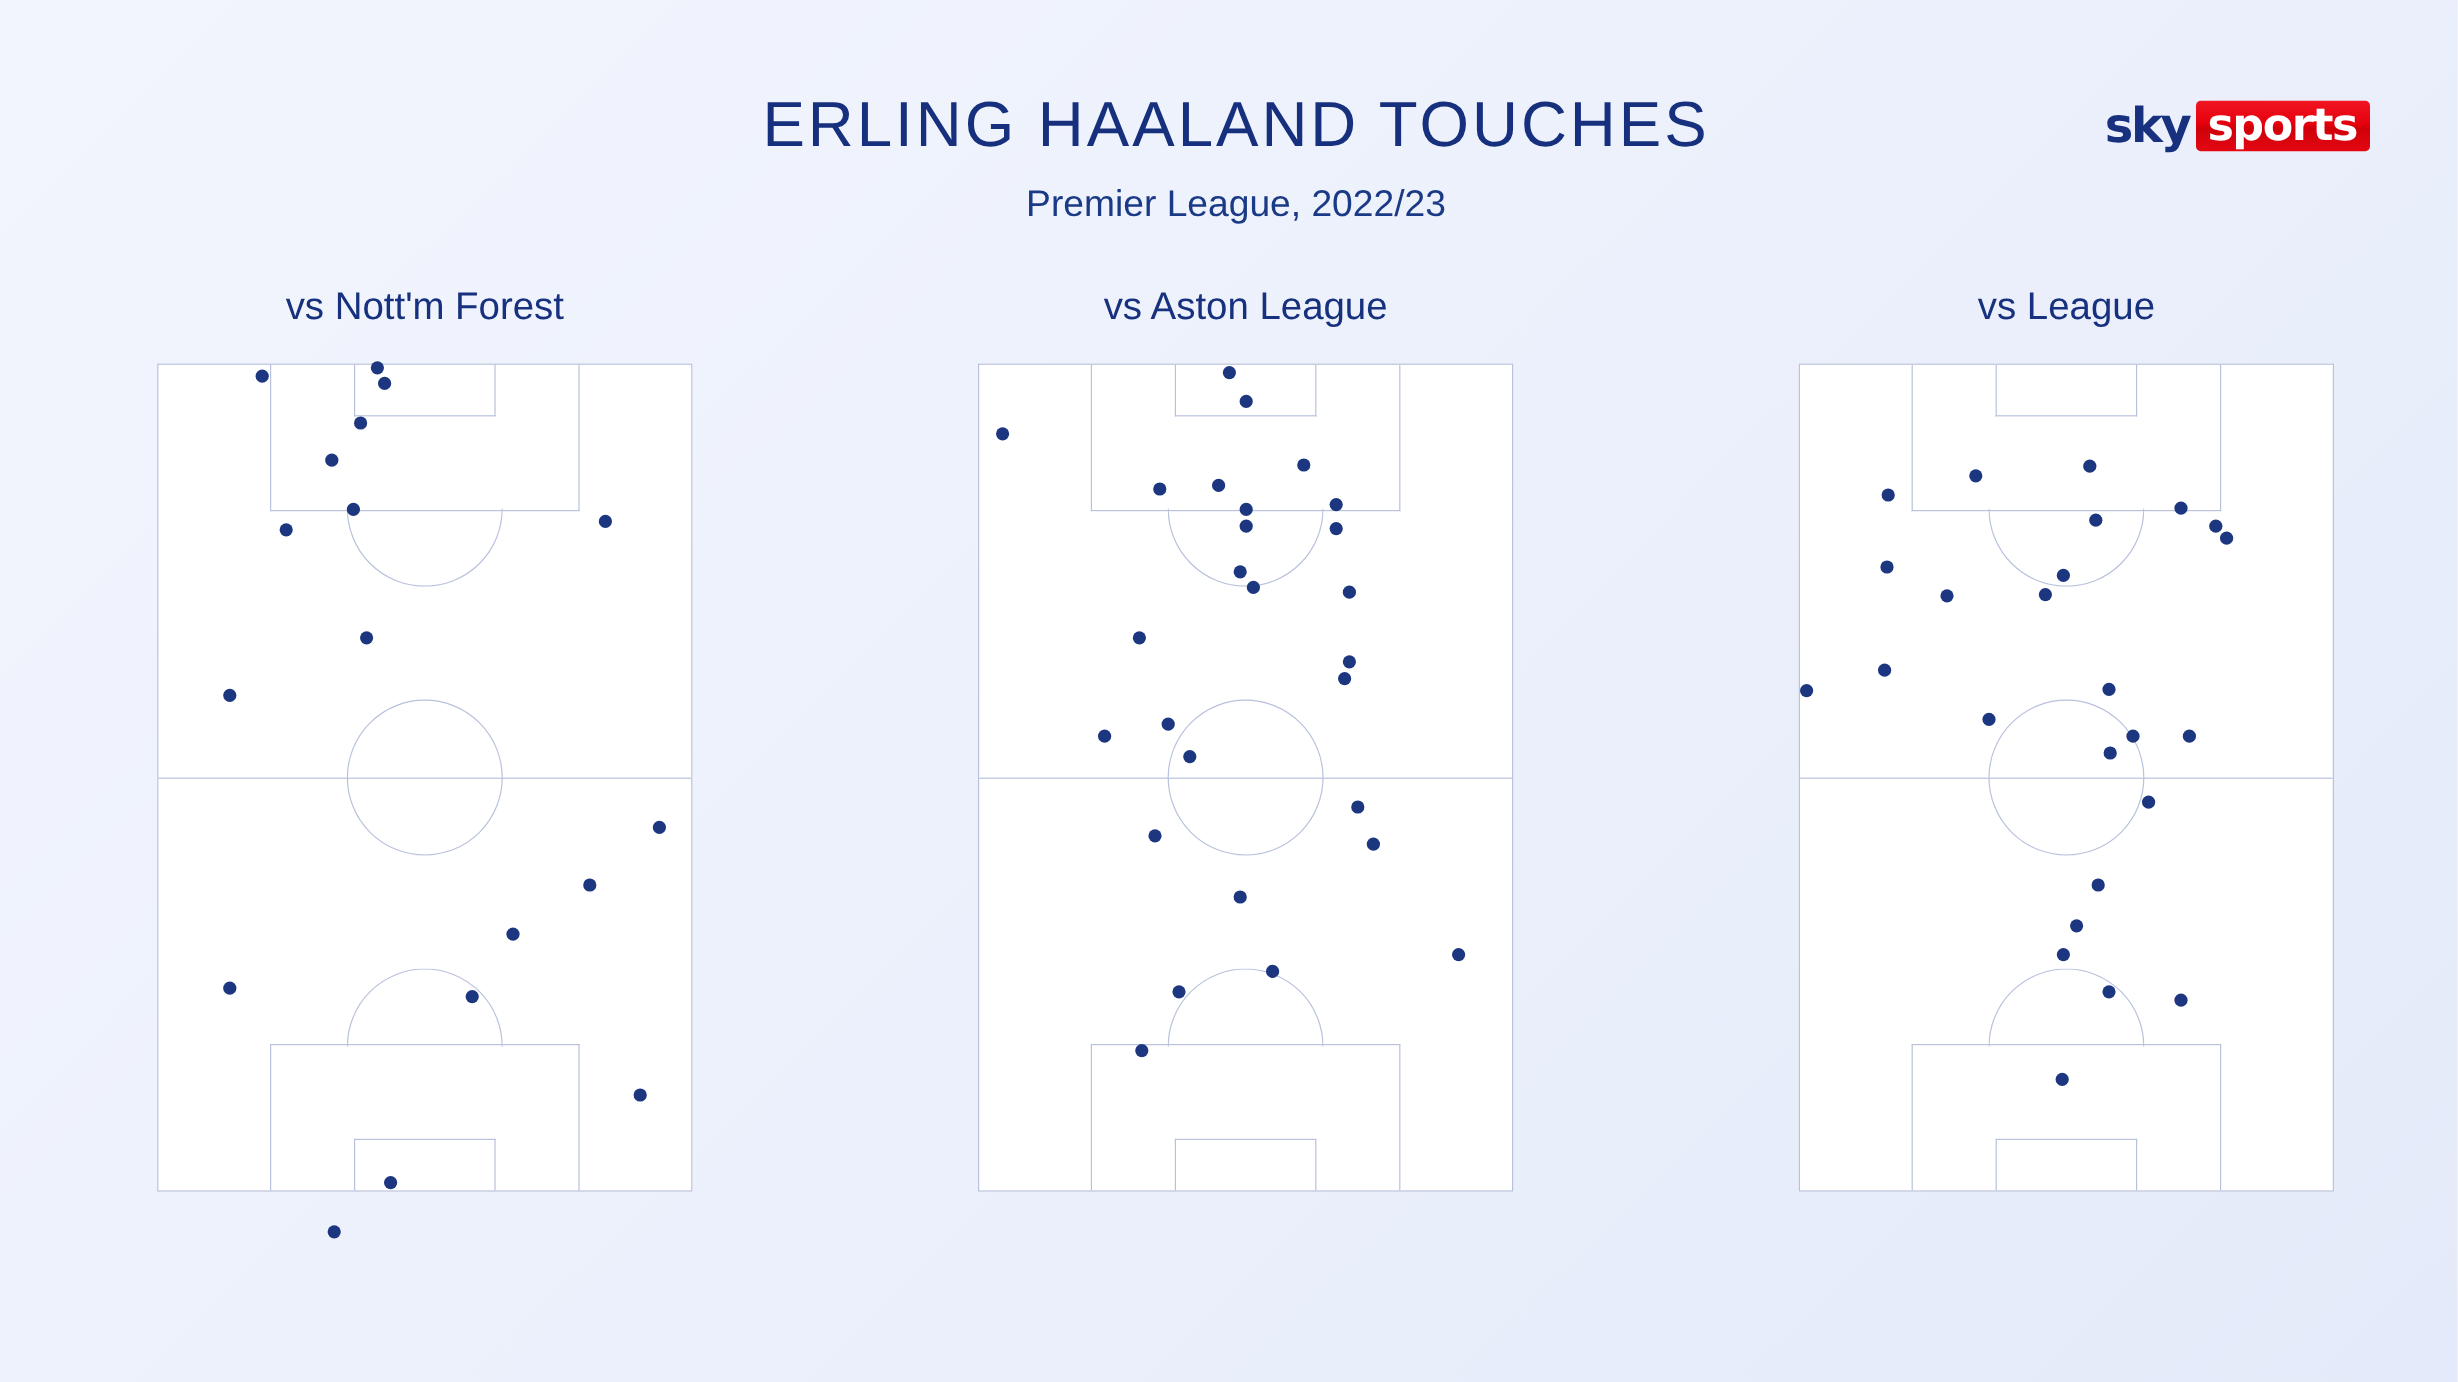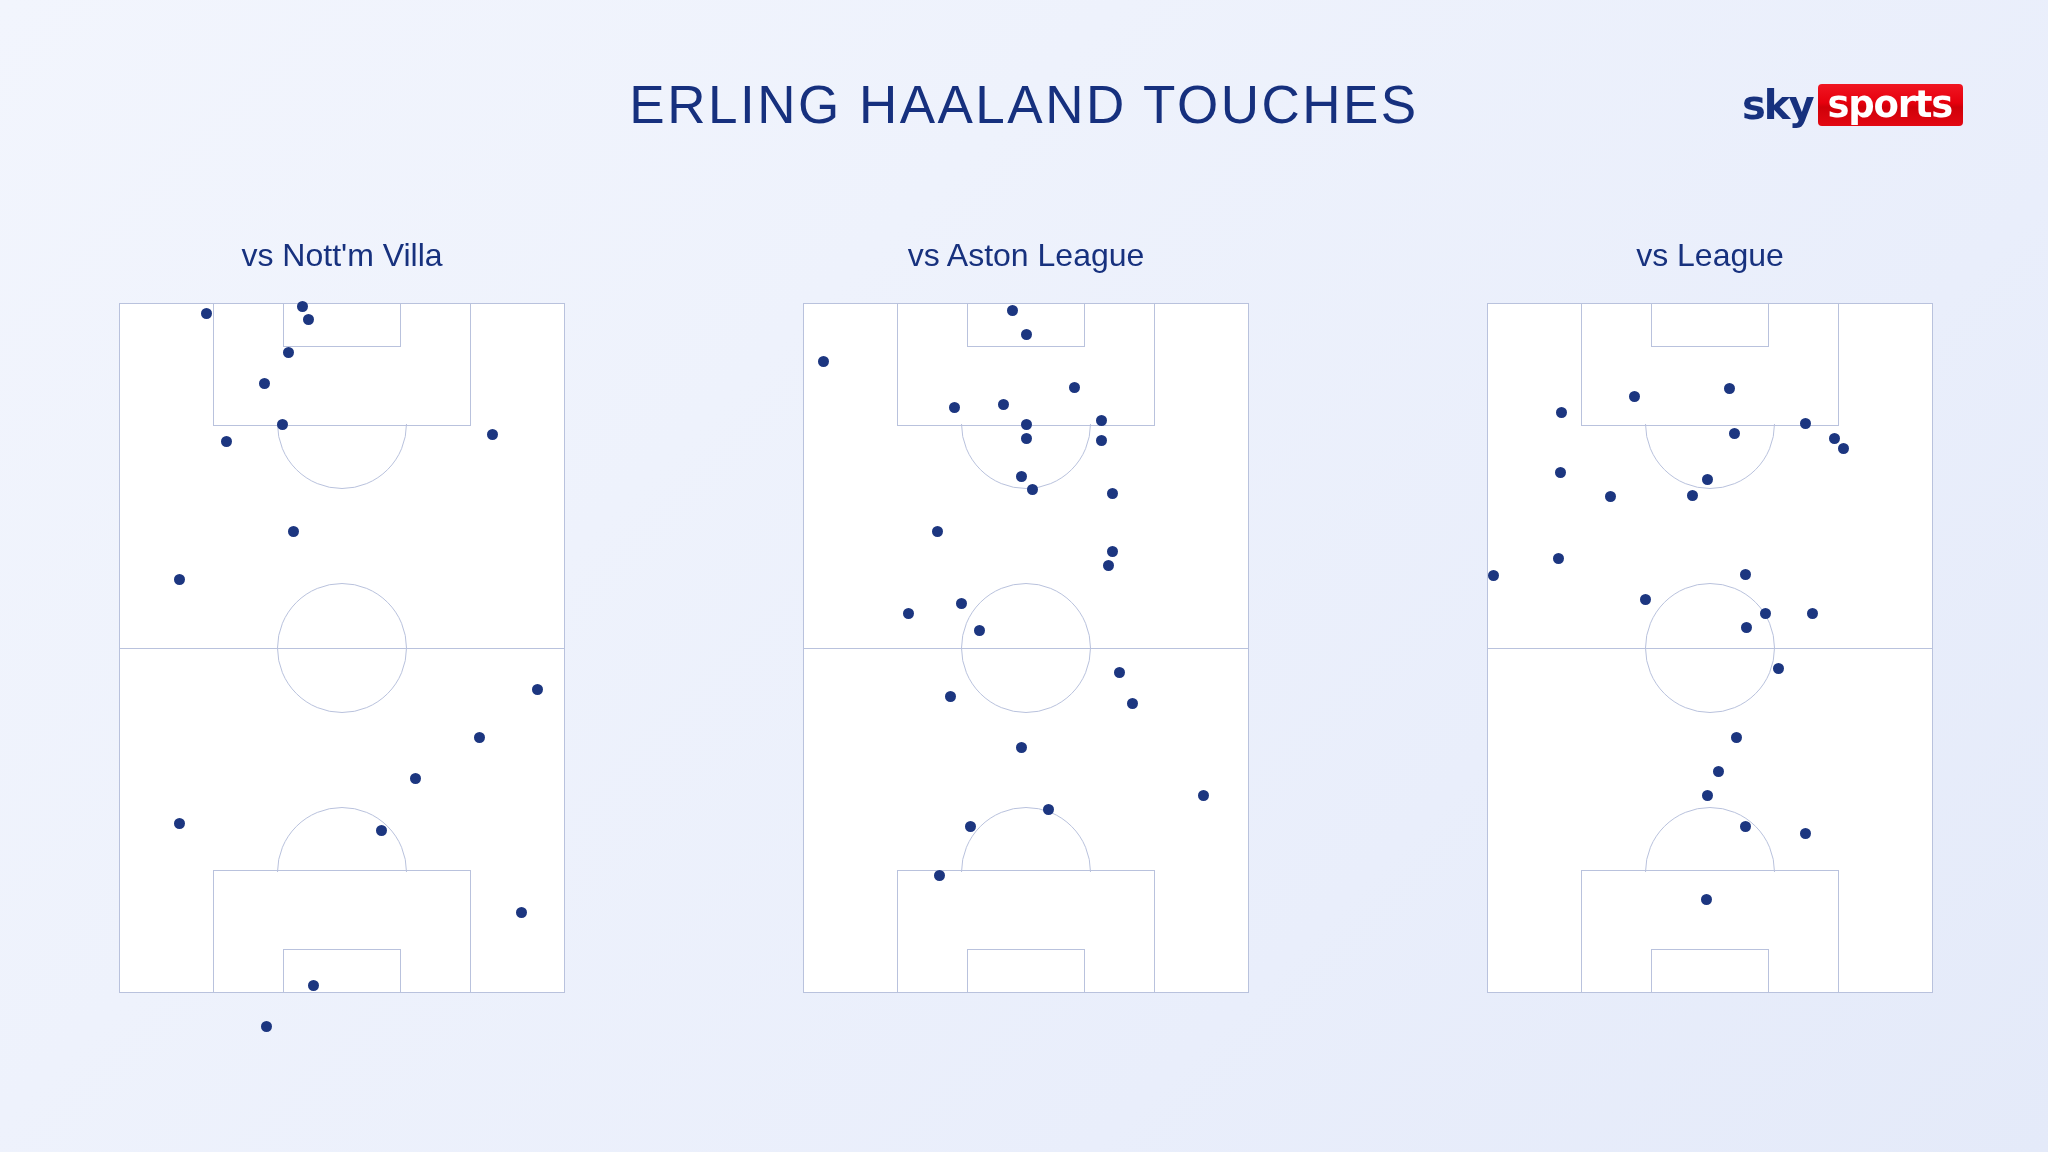--- a/index.html
+++ b/index.html
@@ -5,21 +5,21 @@
   html, body {
     margin: 0; padding: 0;
     width: 2048px; height: 1152px;
     overflow: hidden;
   }
   body {
     font-family: "Liberation Sans", sans-serif;
     background: linear-gradient(135deg, #f2f5fd 0%, #eef2fc 35%, #e9eefb 70%, #e4eaf9 100%);
     position: relative;
   }
-  .page { position: absolute; inset: 0; }
+  .page { position: absolute; inset: 0; margin-left: 12px; }
 
   
   #main-title {
     position: absolute;
     left: 0; right: 0;
     top: 38px;
     text-align: center;
     font-size: 53px;
     letter-spacing: 2.5px;
     font-weight: 400;
@@ -149,30 +149,31 @@
     border-radius: 50%;
     background: #1c3680;
   }
 </style>
 </head>
 <body>
 
 <div class="page">
 
   <h1 id="main-title">ERLING HAALAND TOUCHES</h1>
+  <div id="subtitle">Premier League, 2022/23</div>
 
   <div id="logo">
     <div class="sky">sky</div>
     <div class="sportsbox">
       <span>sports</span>
     </div>
   </div>
 
   <div class="panel" id="panel-0" style="left:119px; width:446px;">
-    <div class="panel-title">vs Nott'm Villa</div>
+    <div class="panel-title">vs Nott'm Forest</div>
     <div class="pitch">
       <div class="line pen-top"></div>
       <div class="line six-top"></div>
       <div class="arc arc-top"></div>
       <div class="line halfway"></div>
       <div class="line centre-circle"></div>
       <div class="arc arc-bot"></div>
       <div class="line pen-bot"></div>
       <div class="line six-bot"></div>
       <div class="dots">

